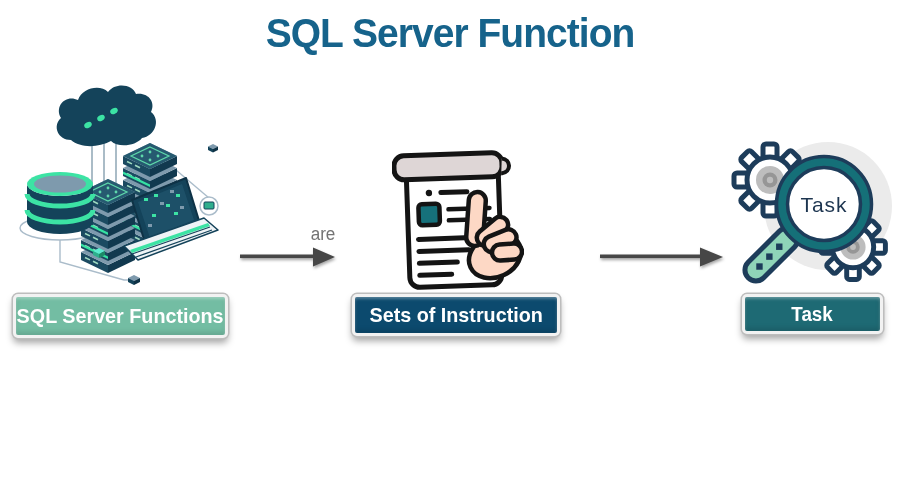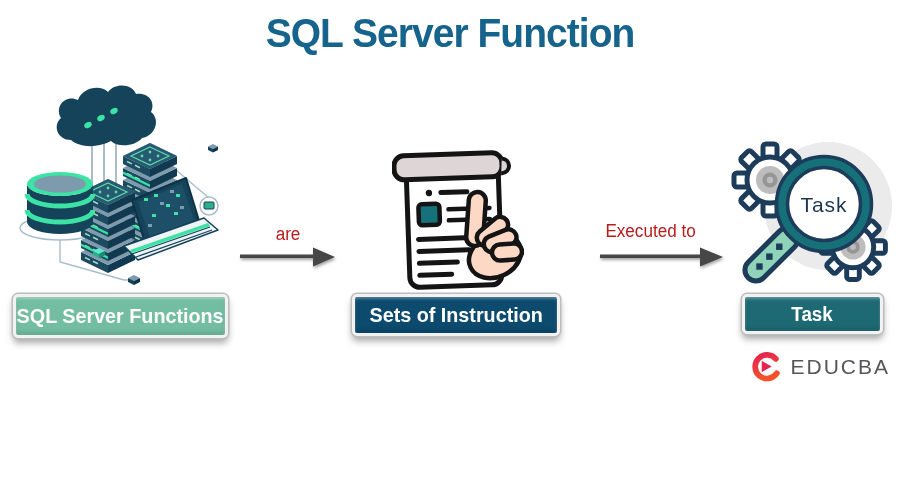--- a/index.html
+++ b/index.html
@@ -10,21 +10,21 @@
          transform:scaleX(.95);transform-origin:center;}
   .illus{position:absolute;}
   .pill{position:absolute;display:flex;align-items:center;justify-content:center;
         color:#ffffff;font-weight:bold;border-radius:5px;border:3px solid #f2f2f2;
         box-shadow:0 0 0 1.5px #bdbdbd, 0 5px 7px rgba(0,0,0,.35),
                    inset 0 2px 3px rgba(255,255,255,.3), inset 0 -3px 5px rgba(0,0,0,.12);}
   .pill span{display:inline-block;transform:scaleX(.94);white-space:nowrap;}
   .pill-green{background:#73bda3;}
   .pill-gray{background:#0c4a6e;}
   .pill-teal{background:#1e6a74;}
-  .arrow-label{position:absolute;text-align:center;color:#b91c1c;font-size:18px;}
+  .arrow-label{position:absolute;text-align:right;color:#737373;font-size:18px;}
   .arrow-label span{display:inline-block;transform:scaleX(.95);white-space:nowrap;}
   .arrow-svg{position:absolute;filter:drop-shadow(1.5px 2.5px 1.5px rgba(0,0,0,.35));}
   .brand{position:absolute;right:10px;bottom:12px;display:flex;align-items:center;gap:7px;}
   .brand-text{font-size:21px;color:#55565a;letter-spacing:2px;}
 </style>
 </head>
 <body>
 
 <div class="canvas">
 
@@ -218,35 +218,19 @@
   </div>
 
   <div class="arrow-label" style="left:240px;top:224px;width:96px">
     <span>are</span>
   </div>
   <svg class="arrow-svg" style="left:240px;top:246px" width="96" height="22" viewBox="0 0 96 22">
     <rect x="0" y="8.5" width="78" height="3.6" fill="#474747"></rect>
     <polygon points="73,1.5 95,11 73,20.5" fill="#474747"></polygon>
   </svg>
 
-  <div class="arrow-label" style="left:594px;top:221px;width:114px">
-    <span>Executed to</span>
-  </div>
   <svg class="arrow-svg" style="left:600px;top:246px" width="124" height="22" viewBox="0 0 124 22">
     <rect x="0" y="8.5" width="104" height="3.6" fill="#474747"></rect>
     <polygon points="100,1.5 123,11 100,20.5" fill="#474747"></polygon>
   </svg>
 
-  <div class="brand">
-    <svg width="34" height="34" viewBox="0 0 36 36">
-      <defs>
-        <linearGradient id="educbaGrad" x1="0" y1="0" x2="0.3" y2="1">
-          <stop offset="0" stop-color="#e5234f"></stop>
-          <stop offset="1" stop-color="#f4512c"></stop>
-        </linearGradient>
-      </defs>
-      <path d="M 28.5,9.5 A 12.5,12.5 0 1 0 29.5,24.5" fill="none" stroke="url(#educbaGrad)" stroke-width="6" stroke-linecap="round"></path>
-      <path d="M 13.5,11.5 L 24,17.5 L 13.5,23.5 Z" fill="#e5234f"></path>
-    </svg>
-    <span class="brand-text">EDUCBA</span>
-  </div>
 
 </div>
 
 </body></html>

